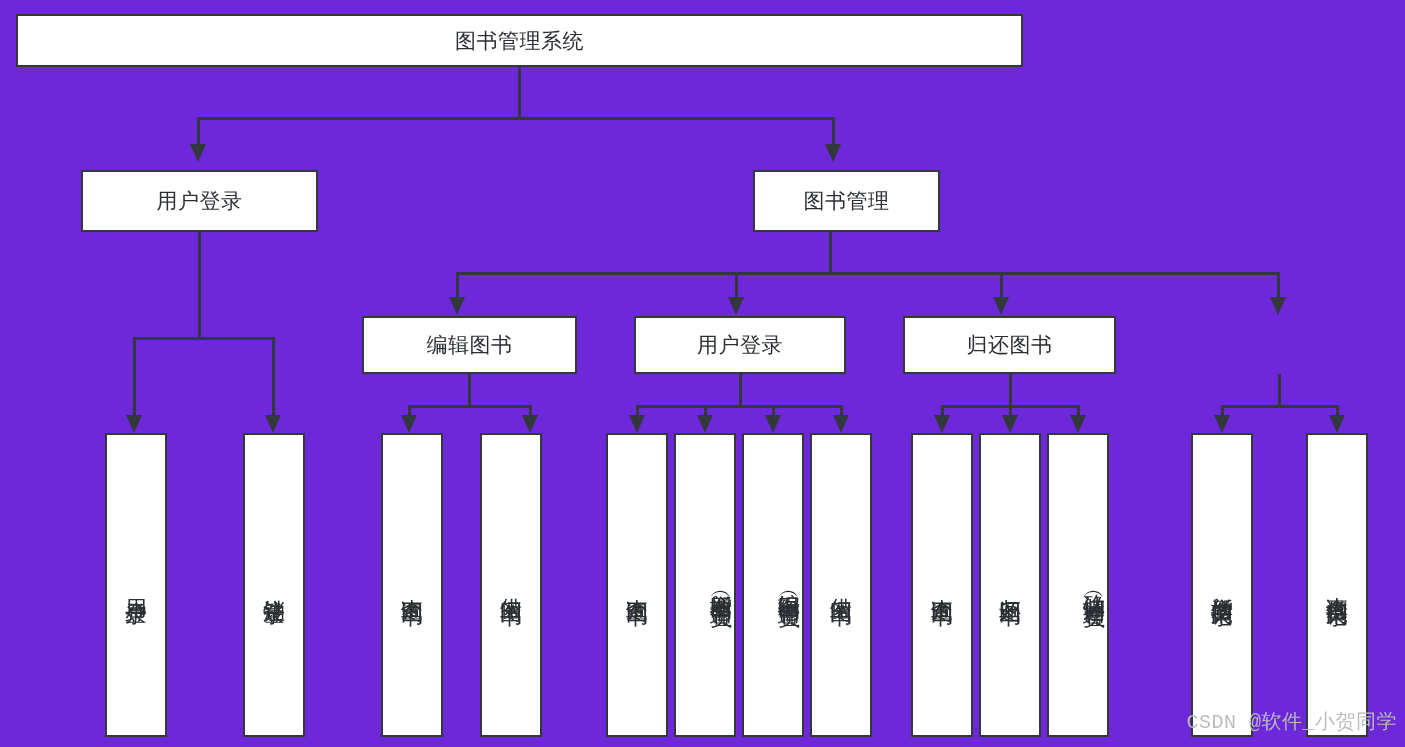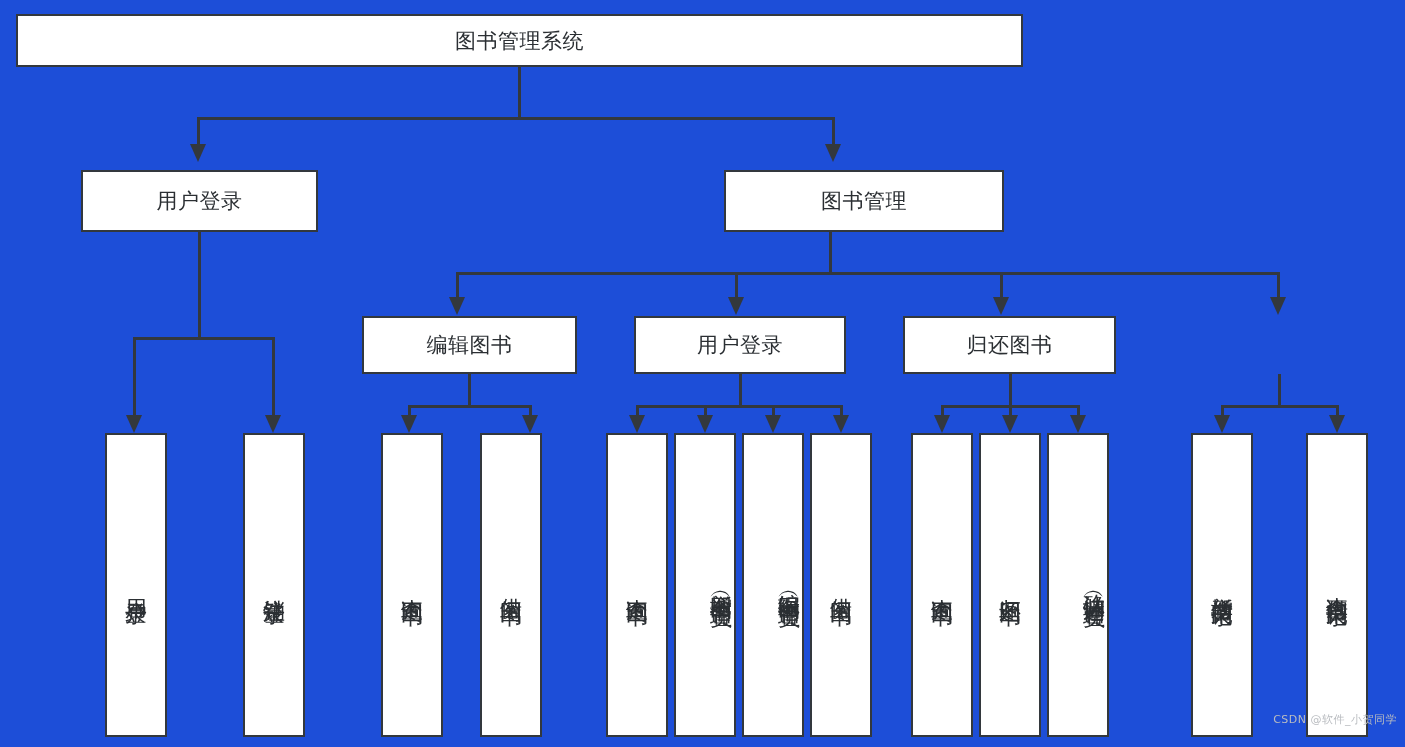--- a/index.html
+++ b/index.html
@@ -1,55 +1,55 @@
 <!DOCTYPE html>
 <html><head>
 <meta charset="utf-8">
 <style>
   html,body{margin:0;padding:0;background:#ffffff;}
   body{font-family:"DejaVu Sans","Liberation Sans",sans-serif;}
-  #stage{position:relative;width:1405px;height:747px;background:#1d4ed8;overflow:hidden;}
+  #stage{position:relative;width:1405px;height:747px;background:#6d28d9;overflow:hidden;}
 
   .box{position:absolute;box-sizing:border-box;border:2px solid #33383d;background:#ffffff;
        display:flex;align-items:center;justify-content:center;color:#2b2f33;}
   .box.h{font-size:21px;letter-spacing:.5px;}
   .box.v{writing-mode:vertical-rl;text-orientation:upright;font-size:22px;line-height:1.18;
          padding:6px 0;align-items:flex-start;justify-content:center;letter-spacing:2px;}
   .box.v.tall{align-items:center;}
 
   .ln{position:absolute;background:#33383d;}
   .ln.h{height:3px;}
   .ln.v{width:3px;}
 
   .arw{position:absolute;width:0;height:0;border-left:8px solid transparent;
        border-right:8px solid transparent;border-top:18px solid #33383d;}
 
-  #watermark{position:absolute;right:8px;bottom:20px;font-size:11px;color:#b9bcc0;
-             white-space:nowrap;letter-spacing:.5px;}
+  #watermark{position:absolute;right:8px;bottom:12px;font-size:20px;color:#b9bcc0;
+             white-space:nowrap;letter-spacing:.5px;font-family:Liberation Mono, monospace;}
 </style>
 </head>
 <body>
 
 <div id="stage">
 
   <div class="box h" style="left:16px;top:14px;width:1007px;height:53px;">
     <span>图书管理系统</span>
   </div>
 
   <div class="ln v" style="left:518px;top:67px;height:50px;"></div>
   <div class="ln h" style="left:197px;top:117px;width:638px;"></div>
   <div class="ln v" style="left:197px;top:117px;height:27px;"></div>
   <div class="ln v" style="left:832px;top:117px;height:27px;"></div>
   <div class="arw" style="left:190px;top:144px;"></div>
   <div class="arw" style="left:825px;top:144px;"></div>
 
   <div class="box h" style="left:81px;top:170px;width:237px;height:62px;">
     <span>用户登录</span>
   </div>
-  <div class="box h" style="left:724px;top:170px;width:280px;height:62px;">
+  <div class="box h" style="left:753px;top:170px;width:187px;height:62px;">
     <span>图书管理</span>
   </div>
 
   <div class="ln v" style="left:198px;top:232px;height:105px;"></div>
   <div class="ln h" style="left:133px;top:337px;width:142px;"></div>
   <div class="ln v" style="left:133px;top:337px;height:78px;"></div>
   <div class="ln v" style="left:272px;top:337px;height:78px;"></div>
   <div class="arw" style="left:126px;top:415px;"></div>
   <div class="arw" style="left:265px;top:415px;"></div>
 

